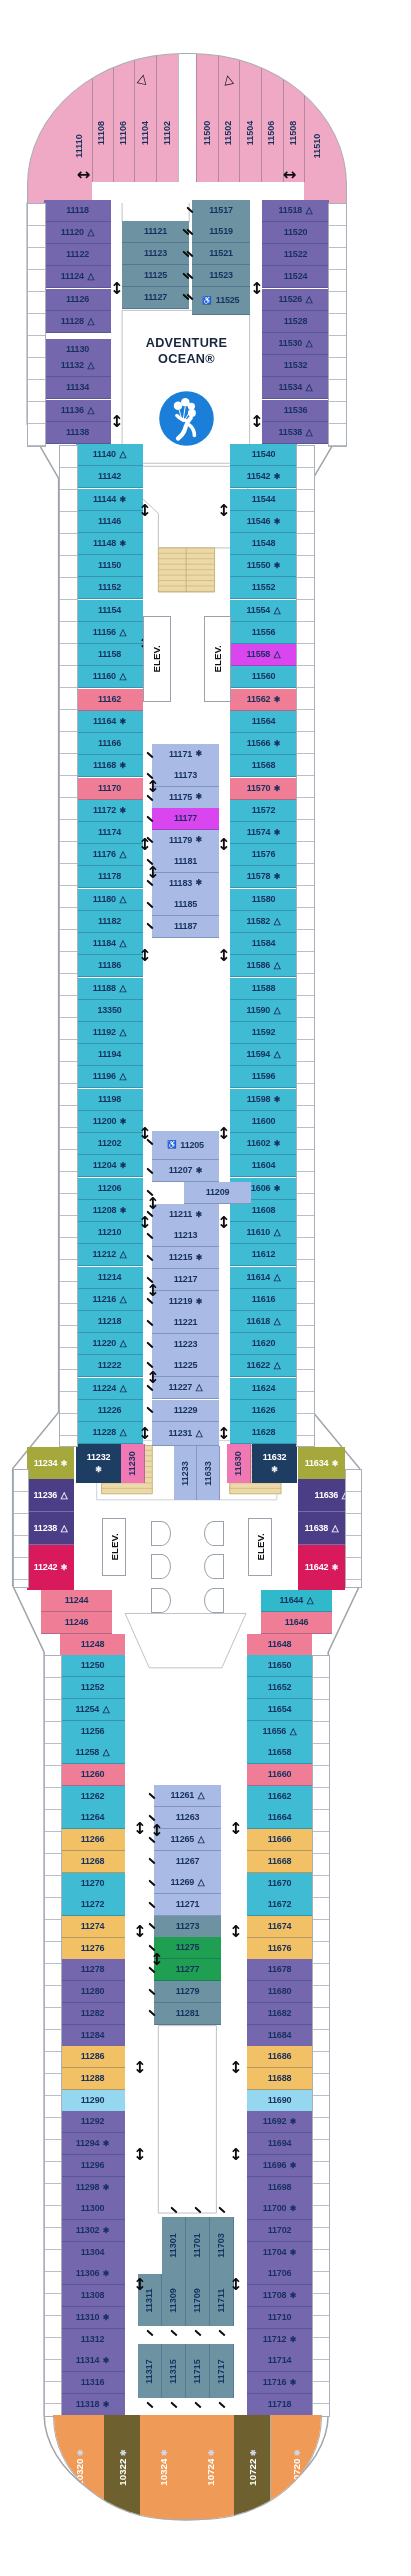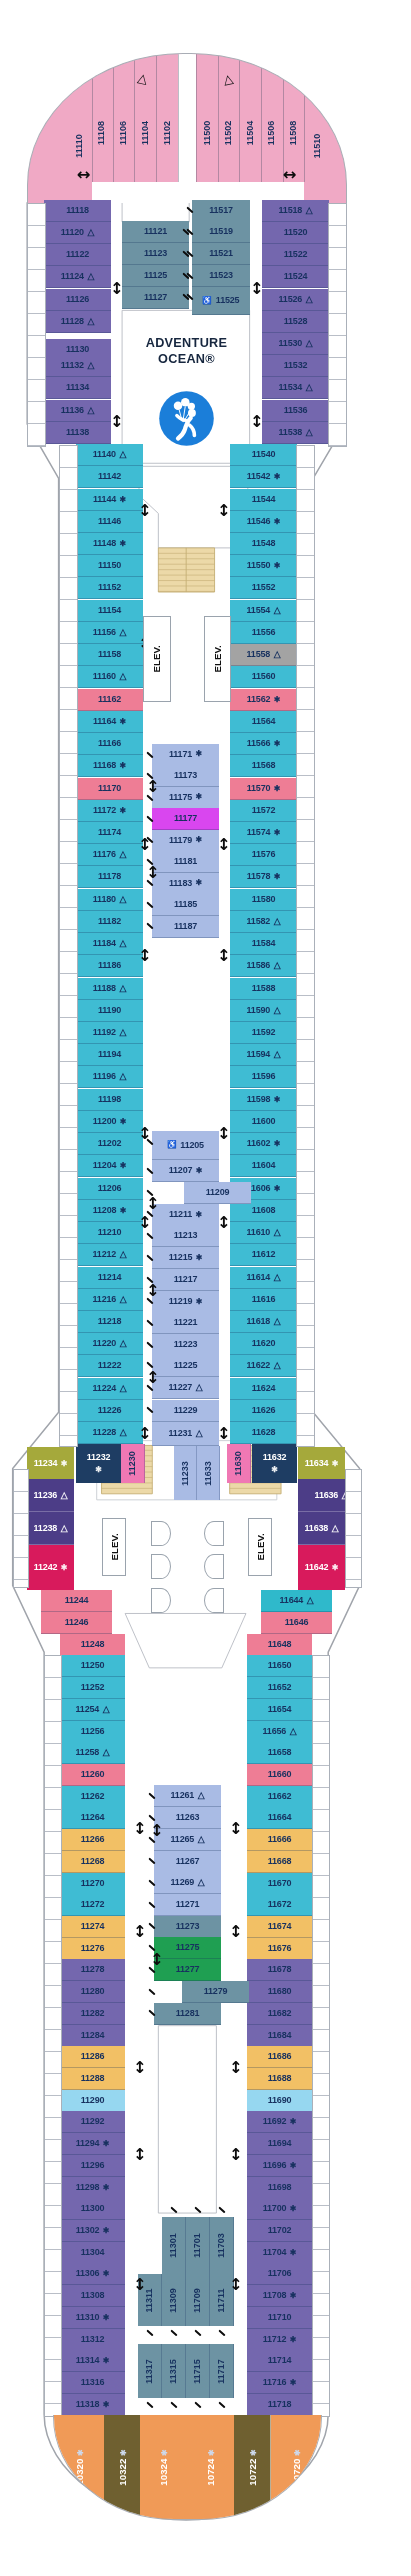--- a/index.html
+++ b/index.html
@@ -249,21 +249,21 @@
         <span class="sym delta">△</span>
       </div>
       <div class="abs cab" style="left: 76px; top: 955px; width: 67px; height: 22px; background: rgb(63, 188, 211);">
         <span>11186</span>
       </div>
       <div class="abs cab" style="left: 76px; top: 978px; width: 67px; height: 22px; background: rgb(63, 188, 211);">
         <span>11188</span>
         <span class="sym delta">△</span>
       </div>
       <div class="abs cab" style="left: 76px; top: 1000px; width: 67px; height: 22px; background: rgb(63, 188, 211);">
-        <span>11190</span>
+        <span>13350</span>
       </div>
       <div class="abs cab" style="left: 76px; top: 1022px; width: 67px; height: 22px; background: rgb(63, 188, 211);">
         <span>11192</span>
         <span class="sym delta">△</span>
       </div>
       <div class="abs cab" style="left: 76px; top: 1044px; width: 67px; height: 22px; background: rgb(63, 188, 211);">
         <span>11194</span>
       </div>
       <div class="abs cab" style="left: 76px; top: 1066px; width: 67px; height: 22px; background: rgb(63, 188, 211);">
         <span>11196</span>
@@ -387,21 +387,21 @@
       <div class="abs cab" style="left: 230px; top: 577px; width: 67px; height: 22px; background: rgb(63, 188, 211);">
         <span>11552</span>
       </div>
       <div class="abs cab" style="left: 230px; top: 600px; width: 67px; height: 22px; background: rgb(63, 188, 211);">
         <span>11554</span>
         <span class="sym delta">△</span>
       </div>
       <div class="abs cab" style="left: 230px; top: 622px; width: 67px; height: 22px; background: rgb(63, 188, 211);">
         <span>11556</span>
       </div>
-      <div class="abs cab" style="left: 230px; top: 644px; width: 67px; height: 22px; background: #a3a3a3;">
+      <div class="abs cab" style="left: 230px; top: 644px; width: 67px; height: 22px; background: #d946ef;">
         <span>11558</span>
         <span class="sym delta">△</span>
       </div>
       <div class="abs cab" style="left: 230px; top: 666px; width: 67px; height: 22px; background: rgb(63, 188, 211);">
         <span>11560</span>
       </div>
       <div class="abs cab" style="left: 230px; top: 689px; width: 67px; height: 22px; background: rgb(238, 125, 149);">
         <span>11562</span>
         <span class="sym">✱</span>
       </div>
@@ -988,21 +988,21 @@
       </div>
       <div class="slash abs" style="left: 151px; top: 1922px; width: 1.8px; height: 7.9px;"></div>
       <div class="abs cab" style="left: 154px; top: 1937px; width: 67px; height: 22px; background: rgb(31, 159, 82);">
         <span>11275</span>
       </div>
       <div class="slash abs" style="left: 151px; top: 1944px; width: 1.8px; height: 7.9px;"></div>
       <div class="abs cab" style="left: 154px; top: 1959px; width: 67px; height: 22px; background: rgb(31, 159, 82);">
         <span>11277</span>
       </div>
       <div class="slash abs" style="left: 151px; top: 1966px; width: 1.8px; height: 7.9px;"></div>
-      <div class="abs cab" style="left: 154px; top: 1981px; width: 67px; height: 22px; background: rgb(109, 147, 163); margin-left: 28px;">
+      <div class="abs cab" style="left: 154px; top: 1981px; width: 67px; height: 22px; background: rgb(109, 147, 163);">
         <span>11279</span>
       </div>
       <div class="slash abs" style="left: 151px; top: 1988px; width: 1.8px; height: 7.9px;"></div>
       <div class="abs cab" style="left: 154px; top: 2003px; width: 67px; height: 22px; background: rgb(109, 147, 163);">
         <span>11281</span>
       </div>
       <div class="slash abs" style="left: 151px; top: 2009px; width: 1.8px; height: 7.9px;"></div>
       <div class="abs vcab" style="left: 162px; top: 2217px; width: 24px; height: 57px; background: rgb(109, 147, 163); border-right: 0.6px solid rgba(23, 49, 95, 0.25);">
         <span class="vtext">11301</span>
       </div>

